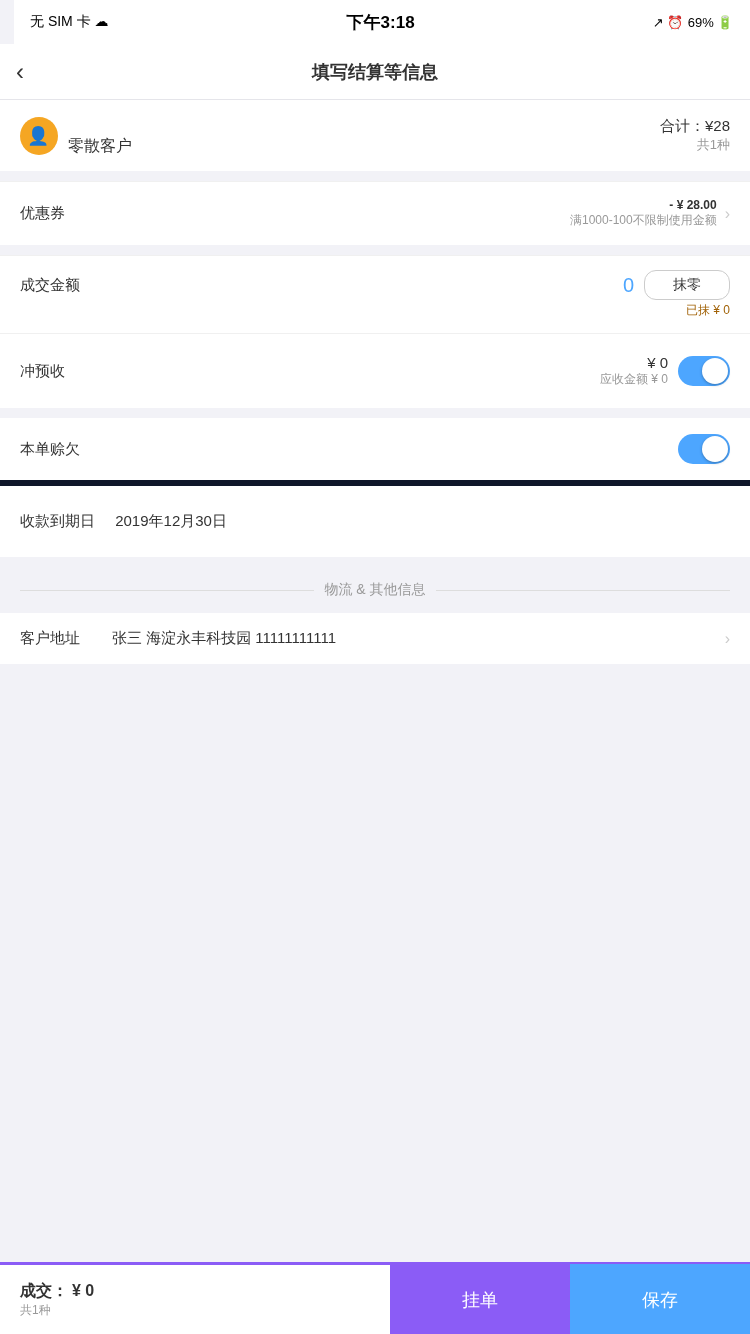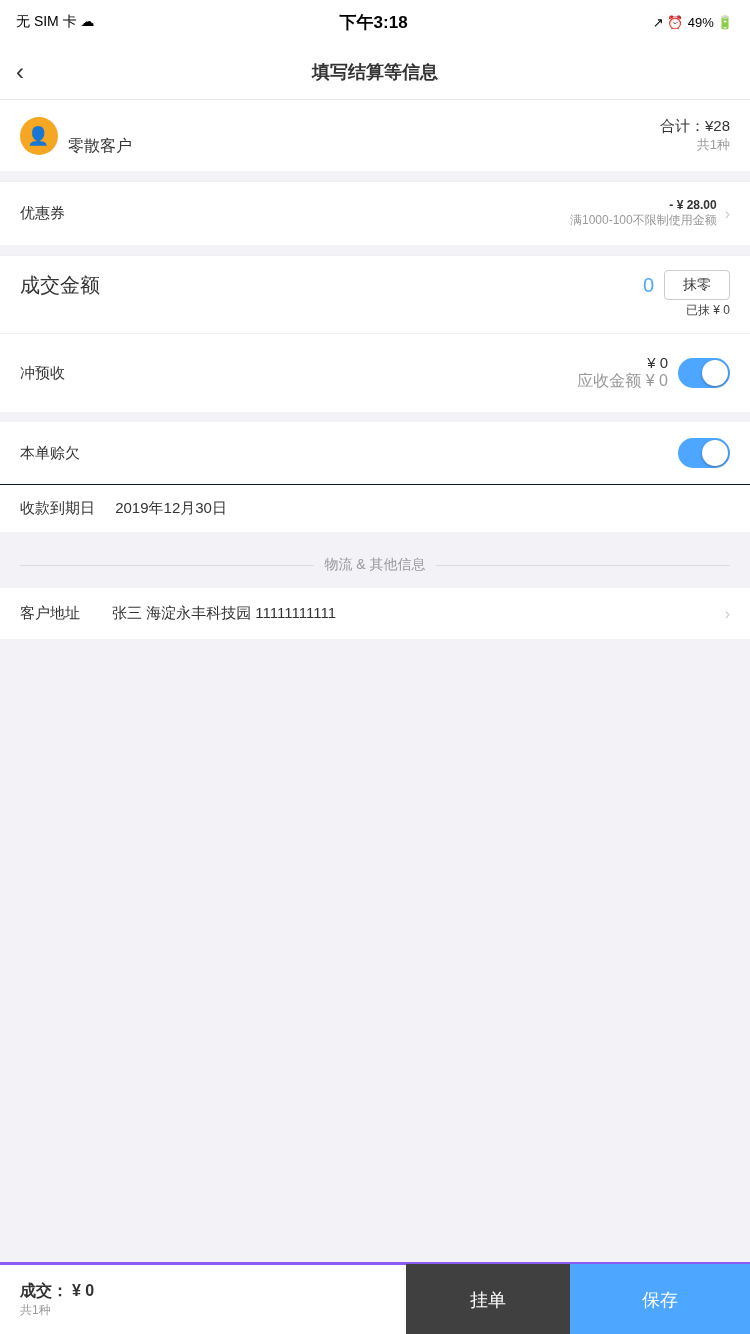--- a/index.html
+++ b/index.html
@@ -16,20 +16,21 @@
     
     .status-bar {
       background: #fff;
       height: 44px;
       display: flex;
       align-items: center;
       justify-content: space-between;
       padding: 0 16px;
       font-size: 15px;
       font-weight: 500;
+      margin-left: 14px;
     }
     .status-left { display: flex; align-items: center; gap: 6px; font-size: 14px; }
     .status-center { font-size: 17px; font-weight: 600; }
     .status-right { display: flex; align-items: center; gap: 4px; font-size: 13px; }
 
     
     .nav-bar {
       background: #fff;
       height: 56px;
       display: flex;
@@ -140,57 +141,57 @@
     .amount-row {
       padding: 14px 20px;
       background: #fff;
       border-top: 1px solid #f0f0f0;
     }
     .amount-top {
       display: flex;
       align-items: center;
       justify-content: space-between;
     }
-    .amount-label { font-size: 20px; color: #333; }
+    .amount-label { font-size: 15px; color: #333; }
     .amount-right { display: flex; align-items: center; gap: 10px; }
     .amount-value {
       font-size: 20px;
       color: #4da6ff;
       font-weight: 500;
     }
     .round-btn {
       border: 1px solid #ccc;
-      border-radius: 4px;
-      padding: 5px 18px;
+      border-radius: 12px;
+      padding: 5px 28px;
       font-size: 14px;
       color: #333;
       background: #fff;
       cursor: pointer;
     }
     .amount-sub {
       font-size: 12px;
-      color: #404040;
+      color: #a16207;
       margin-top: 2px;
       text-align: right;
     }
 
     
     .prepaid-row {
       padding: 20px 20px;
       background: #fff;
       border-top: 1px solid #f0f0f0;
       display: flex;
       align-items: center;
       justify-content: space-between;
     }
     .prepaid-label { font-size: 15px; color: #333; }
     .prepaid-right { display: flex; align-items: center; gap: 10px; }
     .prepaid-amounts { text-align: right; }
     .prepaid-main { font-size: 15px; color: #333; }
-    .prepaid-sub { font-size: 16px; color: #999; }
+    .prepaid-sub { font-size: 12px; color: #999; }
 
     
     .toggle {
       width: 52px;
       height: 30px;
       background: #4da6ff;
       border-radius: 15px;
       position: relative;
       cursor: pointer;
       flex-shrink: 0;
@@ -211,23 +212,23 @@
       display: flex;
       align-items: center;
       justify-content: space-between;
       padding: 16px 20px;
       background: #fff;
     }
     .credit-label { font-size: 15px; color: #333; }
 
     
     .due-row {
-      padding: 14px 20px;
-      background: #fff;
-      border-top: 1px solid #0f172a;
+      padding: 26px 20px;
+      background: #fff;
+      border-top: 6px solid #0f172a;
       font-size: 15px;
       color: #333;
     }
     .logistics-header {
       background: #f2f2f7;
       padding: 14px 20px;
       text-align: center;
       color: #999;
       font-size: 14px;
       position: relative;
@@ -269,23 +270,23 @@
       border-top: 3px solid #8b5cf6;
     }
     .bottom-info {
       flex: 1;
       padding: 0 20px;
     }
     .bottom-deal { font-size: 14px; color: #333; }
     .bottom-deal span { font-size: 16px; font-weight: 600; }
     .bottom-count { font-size: 12px; color: #999; }
     .btn-hold {
-      width: 164px;
+      width: 180px;
       height: 72px;
-      background: #404040;
+      background: #8b5cf6;
       display: flex;
       align-items: center;
       justify-content: center;
       font-size: 18px;
       color: #fff;
       cursor: pointer;
       font-weight: 500;
     }
     .btn-save {
       width: 180px;
@@ -304,21 +305,21 @@
 <body>
 
 <div class="status-bar">
   <div class="status-left">
     <span>无 SIM 卡 ☁</span>
   </div>
   <div class="status-center">下午3:18</div>
   <div class="status-right">
     <span>↗</span>
     <span>⏰</span>
-    <span>49%</span>
+    <span>69%</span>
     <span>🔋</span>
   </div>
 </div>
 
 <div class="nav-bar">
   <div class="nav-back">‹</div>
   <div class="nav-title">填写结算等信息</div>
 </div>
 
 <div class="content">

